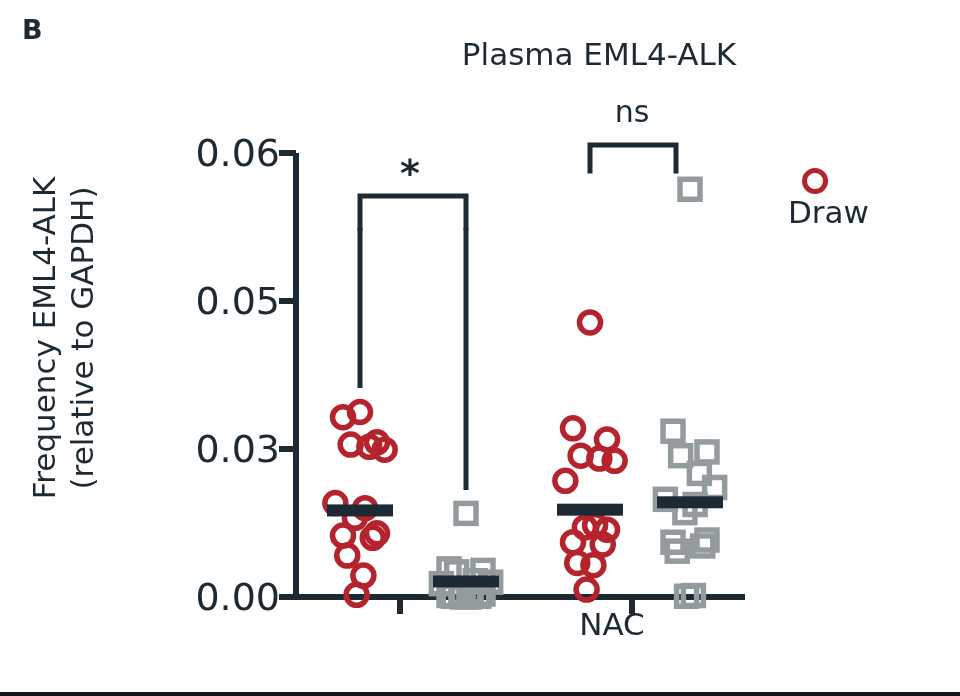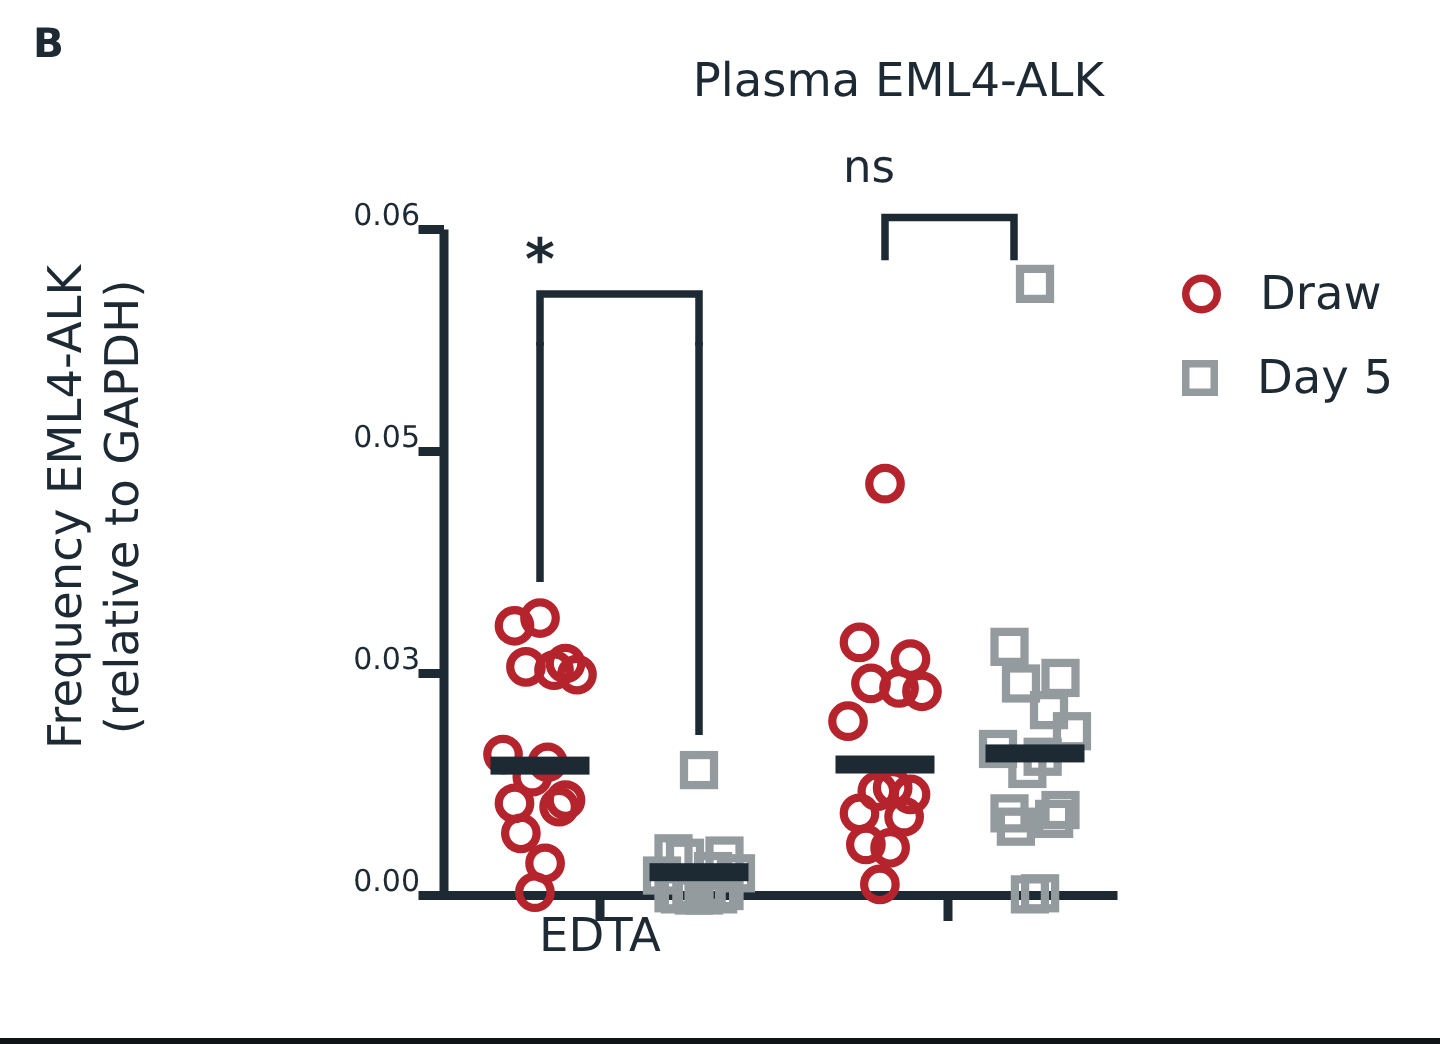--- a/index.html
+++ b/index.html
@@ -40,41 +40,41 @@
     top: 36px;
     width: 440px;
     text-align: right;
     font-size: 31px;
     color: #1d2a33;
   }
   .sig-label {
     position: absolute;
     font-size: 30px;
     color: #1d2a33;
-    text-align: left;
+    text-align: center;
   }
   .sig-ns {
     left: 562px;
     top: 94px;
     width: 140px;
   }
   .sig-star {
     left: 350px;
     top: 158px;
     width: 120px;
     font-size: 38px;
     line-height: 30px;
     font-weight: bold;
   }
   .ytick-label {
     position: absolute;
     right: 0;
     width: 120px;
     text-align: right;
-    font-size: 20px;
+    font-size: 38px;
     color: #1d2a33;
   }
   .ytick-wrap {
     position: absolute;
     left: 120px;
     width: 160px;
     height: 0;
   }
   .xtick-label {
     position: absolute;
@@ -98,20 +98,21 @@
   }
   .legend {
     position: absolute;
     left: 788px;
     top: 168px;
   }
   .legend-row {
     display: flex;
     align-items: center;
     height: 56px;
+    flex-direction: column;
   }
   .legend-marker {
     width: 26px;
     height: 26px;
     margin-right: 26px;
     flex: none;
     position: relative;
   }
   .legend-marker.circle {
     border: 5px solid #B5232C;
@@ -161,30 +162,26 @@
   <div class="ytick-wrap" style="top:301px">
     <div class="ytick-label" style="top:-22px">0.05</div>
   </div>
   <div class="ytick-wrap" style="top:449px">
     <div class="ytick-label" style="top:-22px">0.03</div>
   </div>
   <div class="ytick-wrap" style="top:597px">
     <div class="ytick-label" style="top:-22px">0.00</div>
   </div>
 
-  <div class="xtick-label" style="left:300px">EDTA</div>
+  <div class="xtick-label" style="left:512px">NAC</div>
 
   <div class="legend">
     <div class="legend-row">
       <div class="legend-marker circle"></div>
       <div class="legend-label">Draw</div>
-    </div>
-    <div class="legend-row">
-      <div class="legend-marker square"></div>
-      <div class="legend-label">Day 5</div>
     </div>
   </div>
 
   <svg id="plot-svg" viewBox="0 0 960 696">
     <g id="axes-layer">
         <path d="M 296 153 L 296 597" stroke="#1d2a33" stroke-width="6" fill="none"></path>
         <path d="M 293 597 L 745 597" stroke="#1d2a33" stroke-width="6" fill="none"></path>
         <path d="M 279 597 L 296 597" stroke="#1d2a33" stroke-width="6"></path>
         <path d="M 279 449 L 296 449" stroke="#1d2a33" stroke-width="6"></path>
         <path d="M 279 300.99999999999994 L 296 300.99999999999994" stroke="#1d2a33" stroke-width="6"></path>

